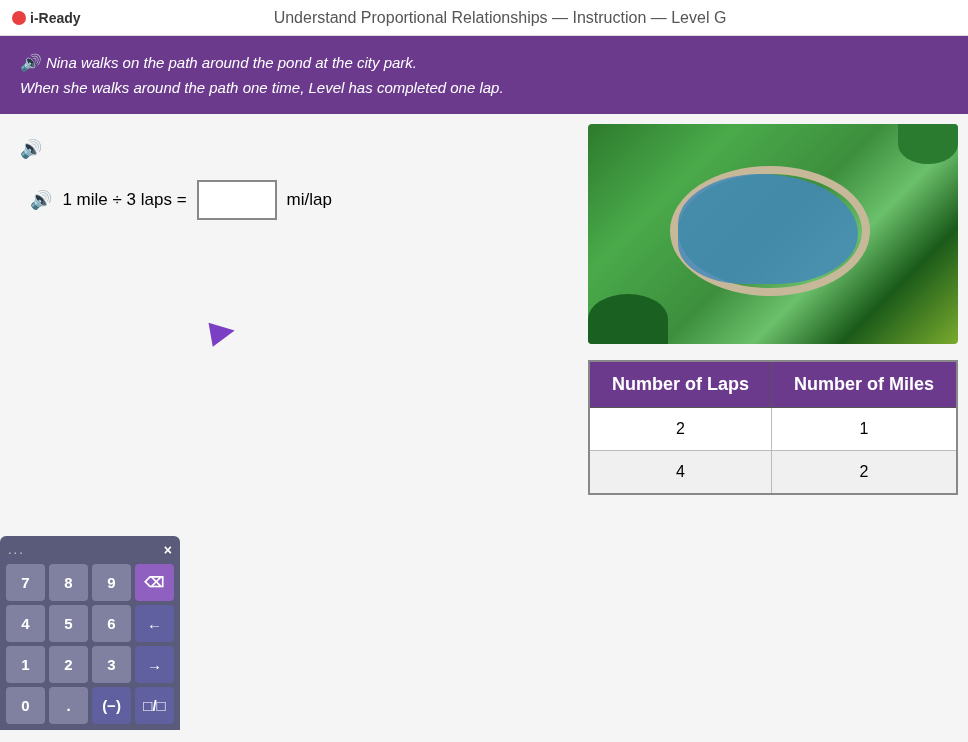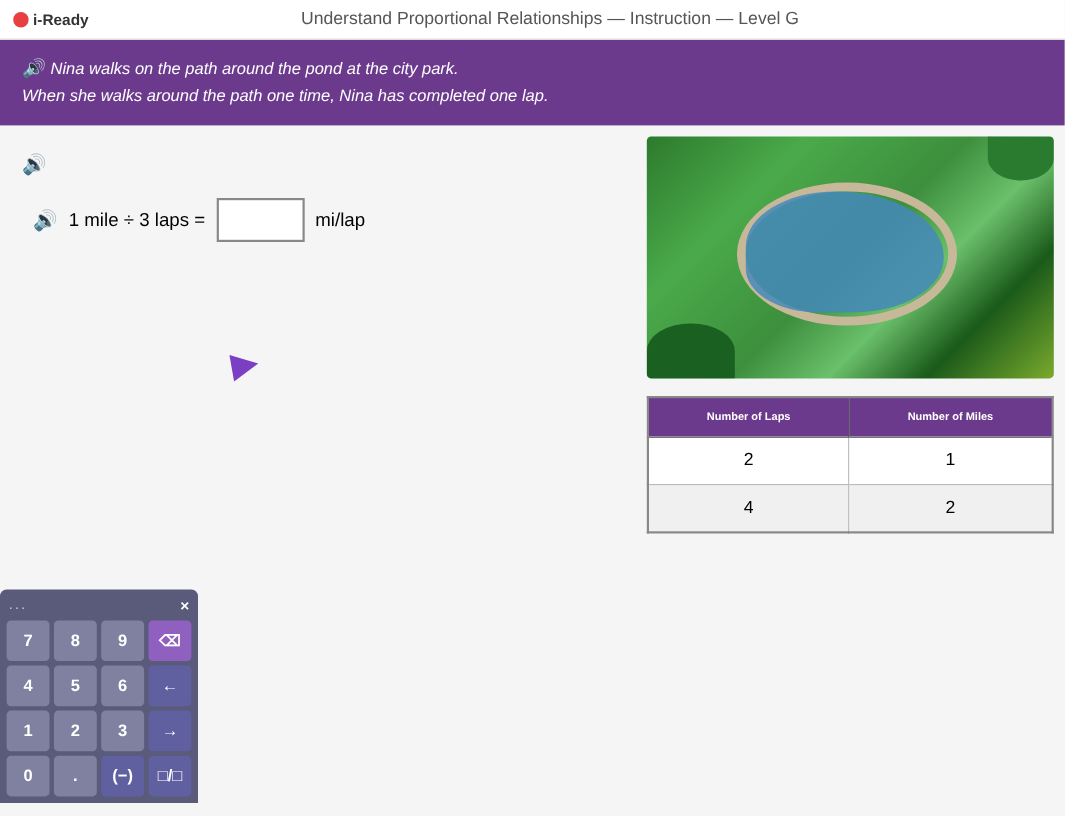--- a/index.html
+++ b/index.html
@@ -241,21 +241,21 @@
     .data-table {
       width: 370px;
       border-collapse: collapse;
       background: white;
       border: 2px solid #888;
     }
     .data-table th {
       background: #6b3a8d;
       color: white;
       padding: 12px 16px;
-      font-size: 10px;
+      font-size: 18px;
       font-weight: bold;
       text-align: center;
       border: 1px solid #555;
     }
     .data-table td {
       padding: 12px 16px;
       text-align: center;
       font-size: 16px;
       border: 1px solid #bbb;
     }
@@ -272,21 +272,21 @@
 <div class="top-bar">
   <div class="iready-logo">
     <span class="logo-dot"></span>
     <span>i-Ready</span>
   </div>
   <div class="top-title">Understand Proportional Relationships — Instruction — Level G</div>
 </div>
 
 <div class="purple-header">
   <span class="sound-icon">🔊</span><span>Nina walks on the path around the pond at the city park.</span><br>
-  <span>When she walks around the path one time, Nina has completed one lap.</span><br>
+  <span>When she walks around the path one time, Level has completed one lap.</span><br>
 </div>
 
 <div class="main-content">
 
   <div class="left-panel">
     <div class="complete-statement">
       <span class="complete-icon">🔊</span>
     </div>
 
     <div class="equation-row">

